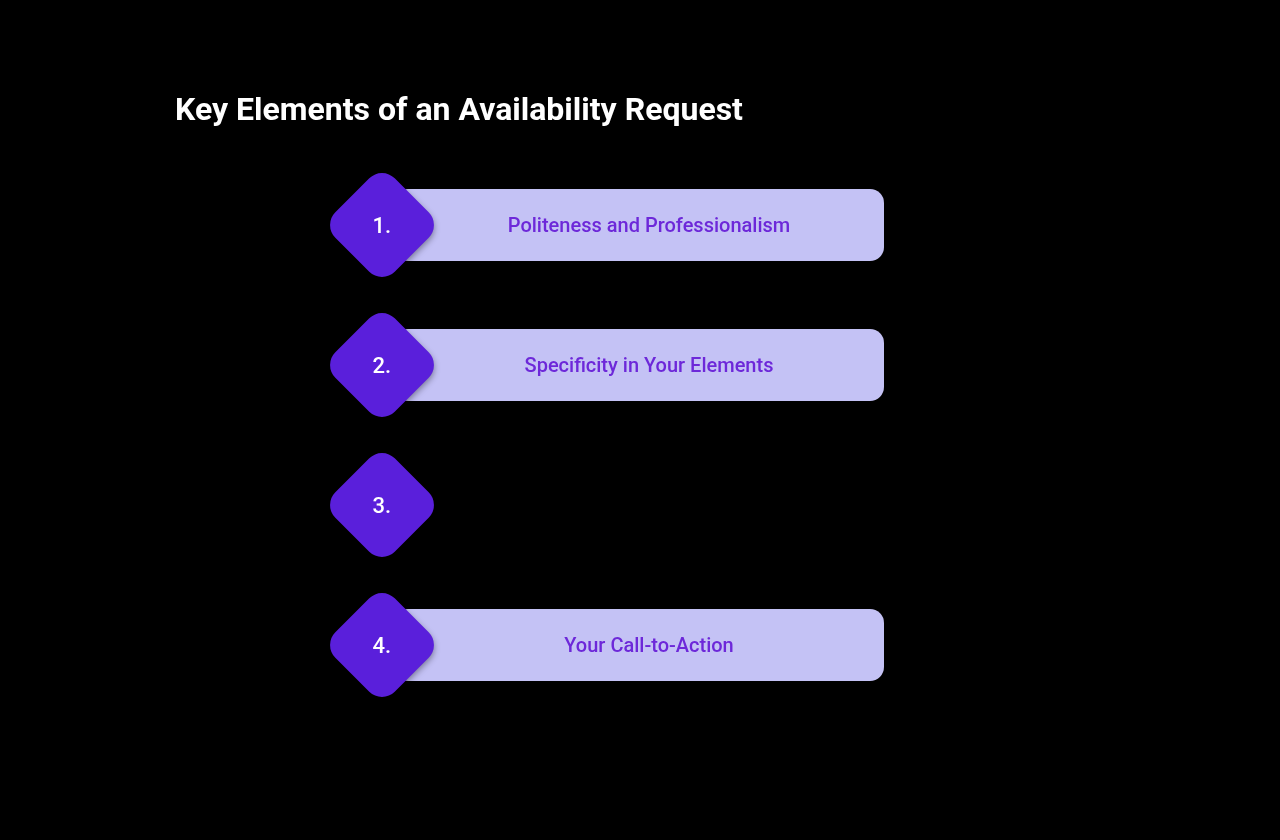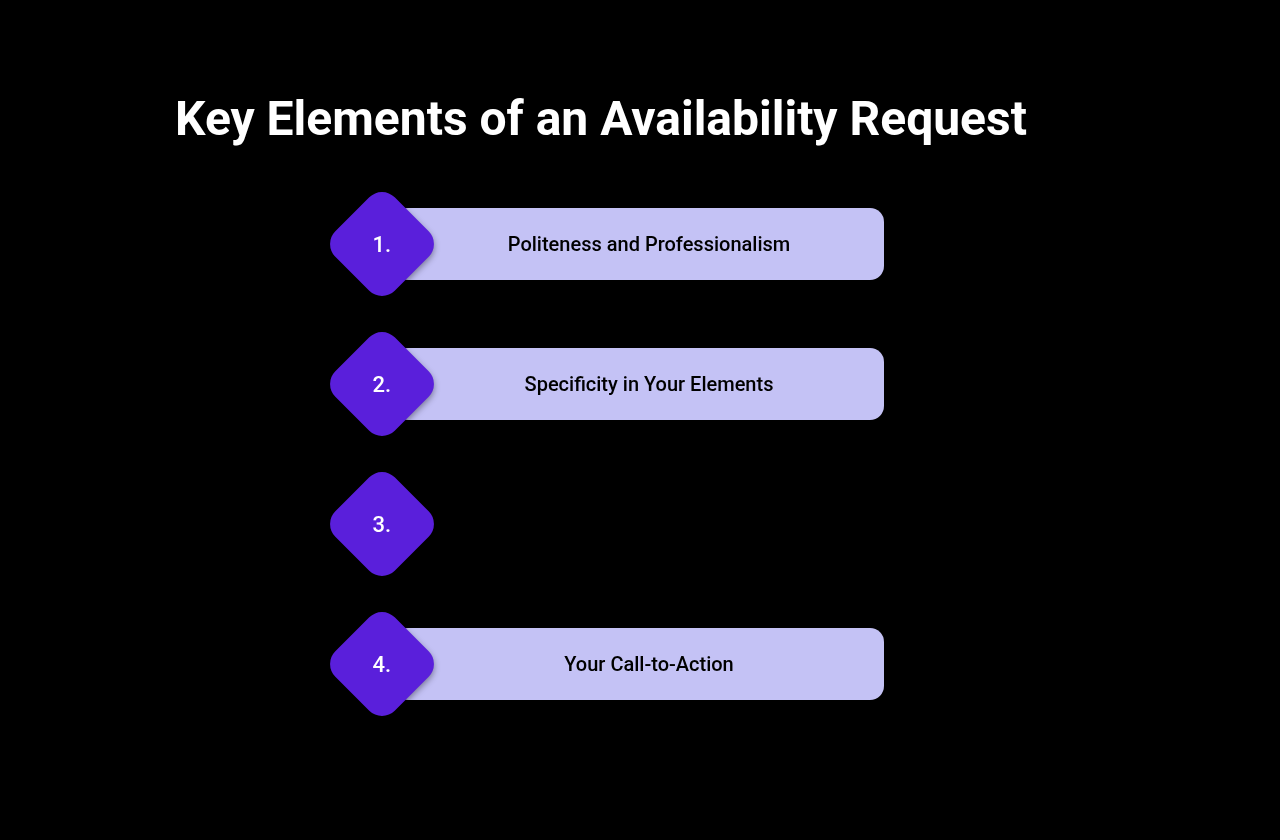--- a/index.html
+++ b/index.html
@@ -9,21 +9,21 @@
       background: #000000;
       font-family: -apple-system, BlinkMacSystemFont, "Segoe UI", Roboto, "Helvetica Neue", Arial, sans-serif;
       overflow: hidden;
     }
     .container {
       padding-top: 90px;
       padding-left: 175px;
     }
     .title {
       color: #ffffff;
-      font-size: 48px;
+      font-size: 32px;
       font-weight: 700;
       margin-bottom: 55px;
     }
     .list {
       margin-left: 165px;
       display: flex;
       flex-direction: column;
       gap: 56px;
     }
     .item {
@@ -58,21 +58,21 @@
       border-radius: 14px;
       margin-left: -30px;
       display: flex;
       align-items: center;
       justify-content: center;
       position: relative;
       z-index: 1;
       box-shadow: 2px 2px 6px rgba(0,0,0,0.35);
     }
     .bar-text {
-      color: #000000;
+      color: #6d28d9;
       font-size: 20px;
       font-weight: 500;
       padding-left: 20px;
     }
   </style>
 </head>
 <body>
 
 <div class="container">
   <h1 class="title">Key Elements of an Availability Request</h1>

